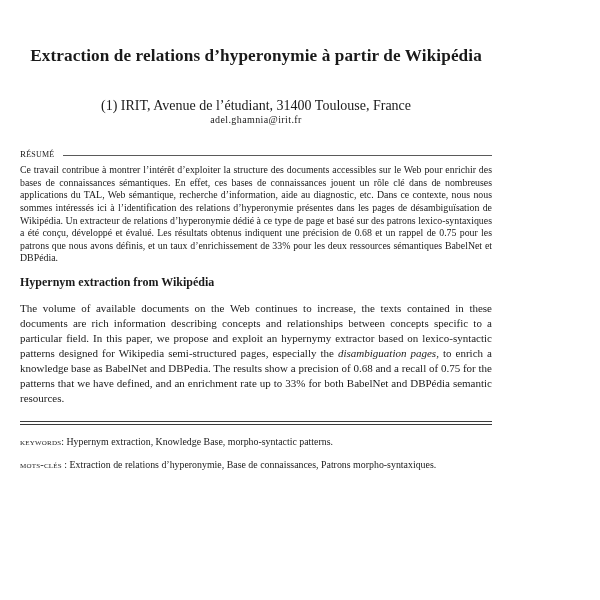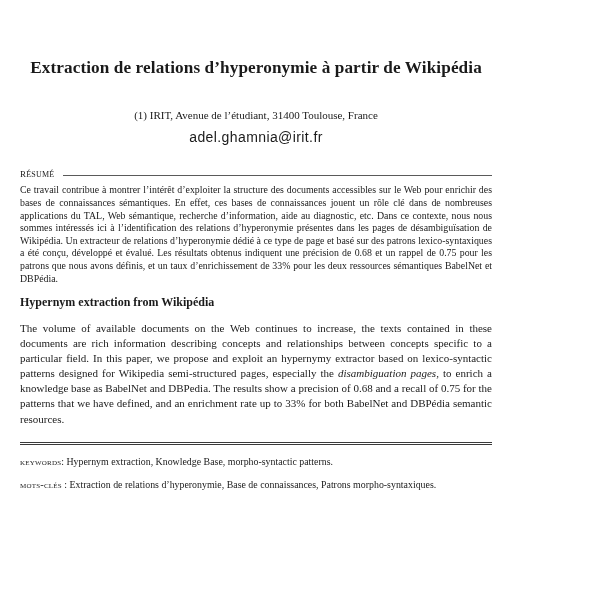--- a/index.html
+++ b/index.html
@@ -12,21 +12,21 @@
     height: 600px;
     font-family: "Liberation Serif", "DejaVu Serif", serif;
     color: #1a1a1a;
     overflow: hidden;
   }
   .page {
     position: relative;
     width: 512px;
     height: 600px;
     box-sizing: border-box;
-    padding: 12px 20px;
+    padding: 0 20px;
   }
 
   
   .title {
     margin: 0;
     padding-top: 46px;
     text-align: center;
     font-size: 17.2px;
     font-weight: bold;
     letter-spacing: 0.1px;
@@ -40,28 +40,27 @@
   }
   .author-name {
     font-size: 11.6px;
     line-height: 1.25;
   }
   .author-name sup {
     font-size: 7.4px;
     vertical-align: super;
   }
   .affiliation {
-    font-size: 11px;
+    font-size: 14px;
     margin-top: 5px;
     line-height: 1.25;
   }
   .email {
-    font-family: Liberation Sans, sans-serif;
-    font-size: 14px;
-    margin-top: 7px;
+    font-family: Liberation Serif, serif;
+    font-size: 10px;
     letter-spacing: 0.4px;
   }
 
   
   .sec-head {
     display: flex;
     align-items: center;
     margin-top: 20px;
   }
   .sec-head .label {

